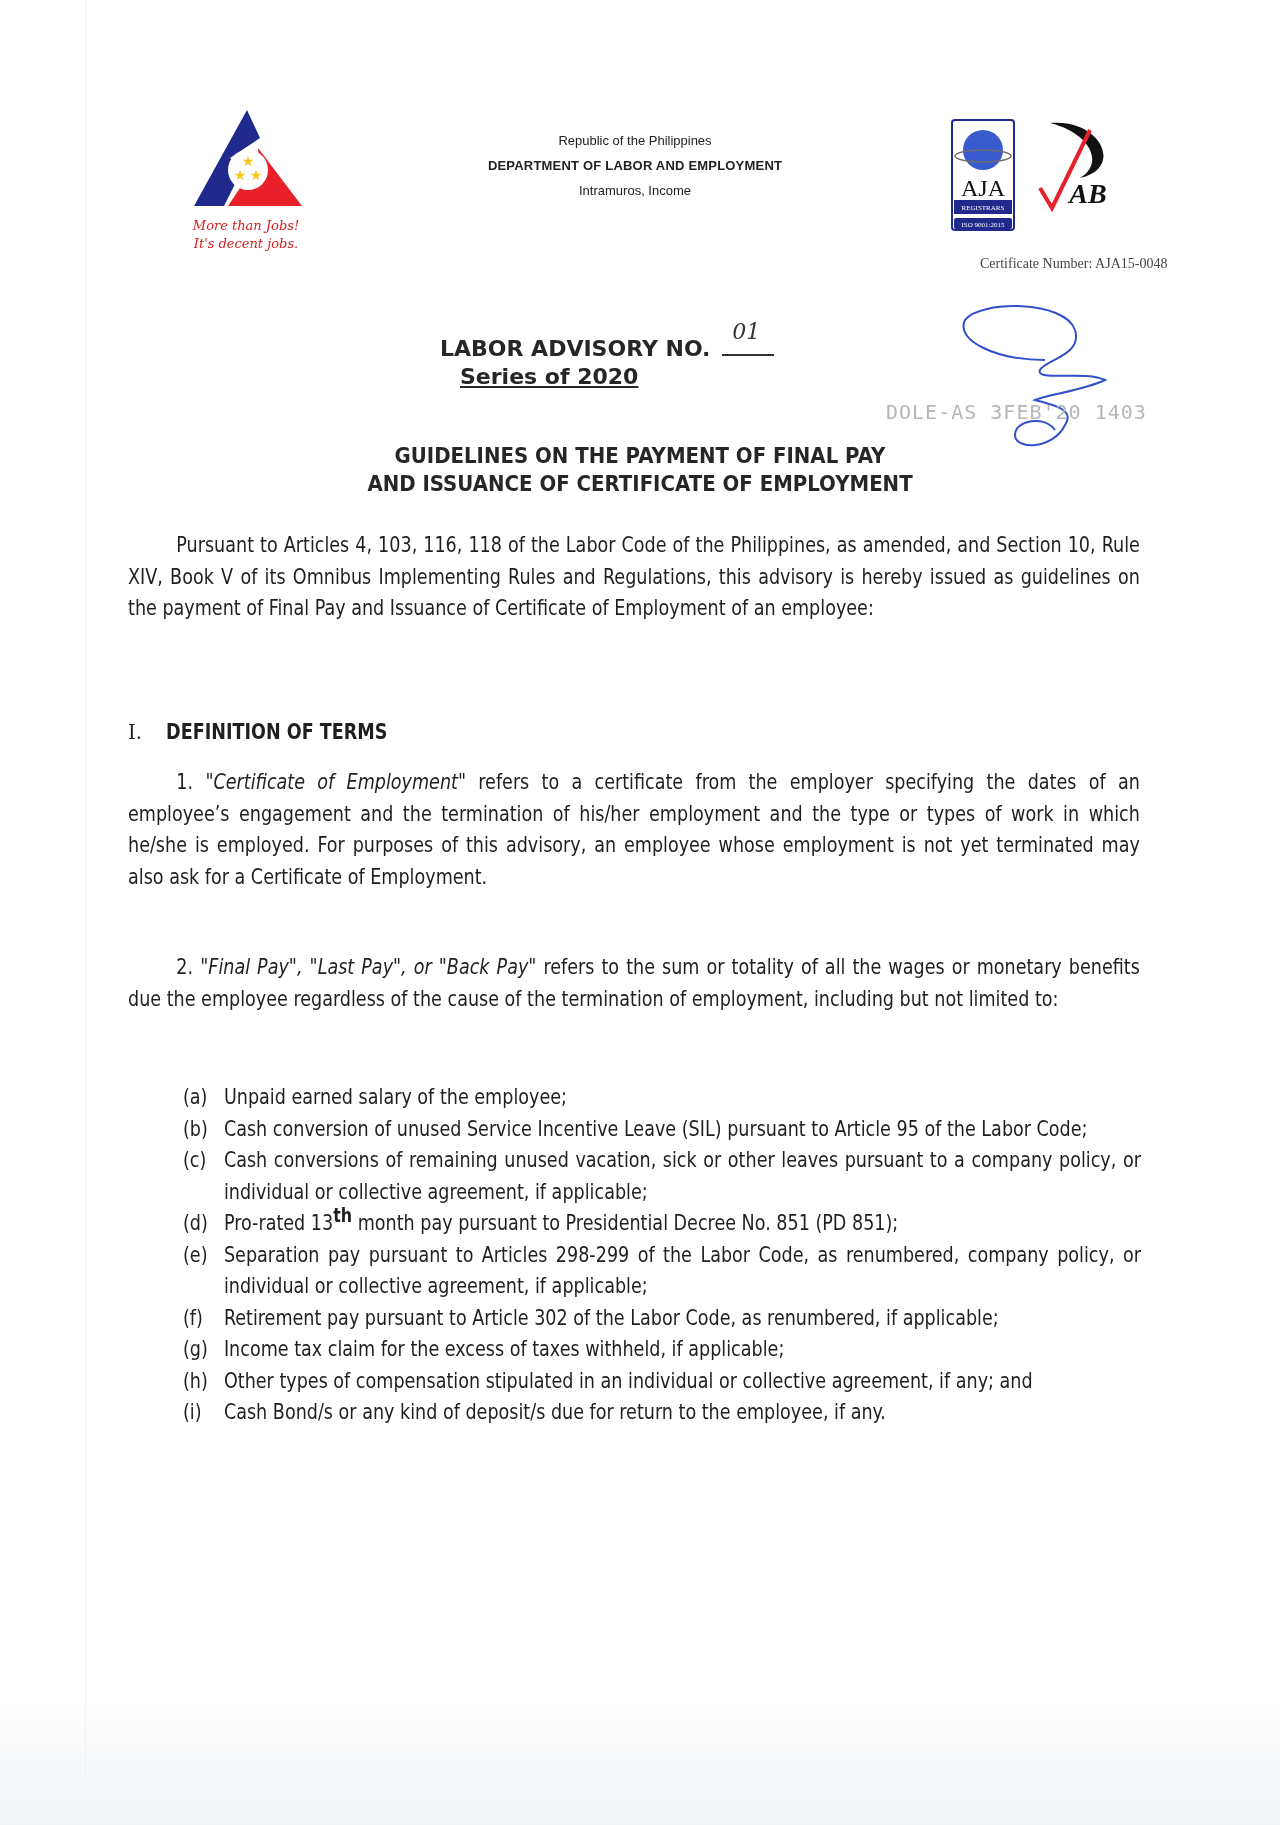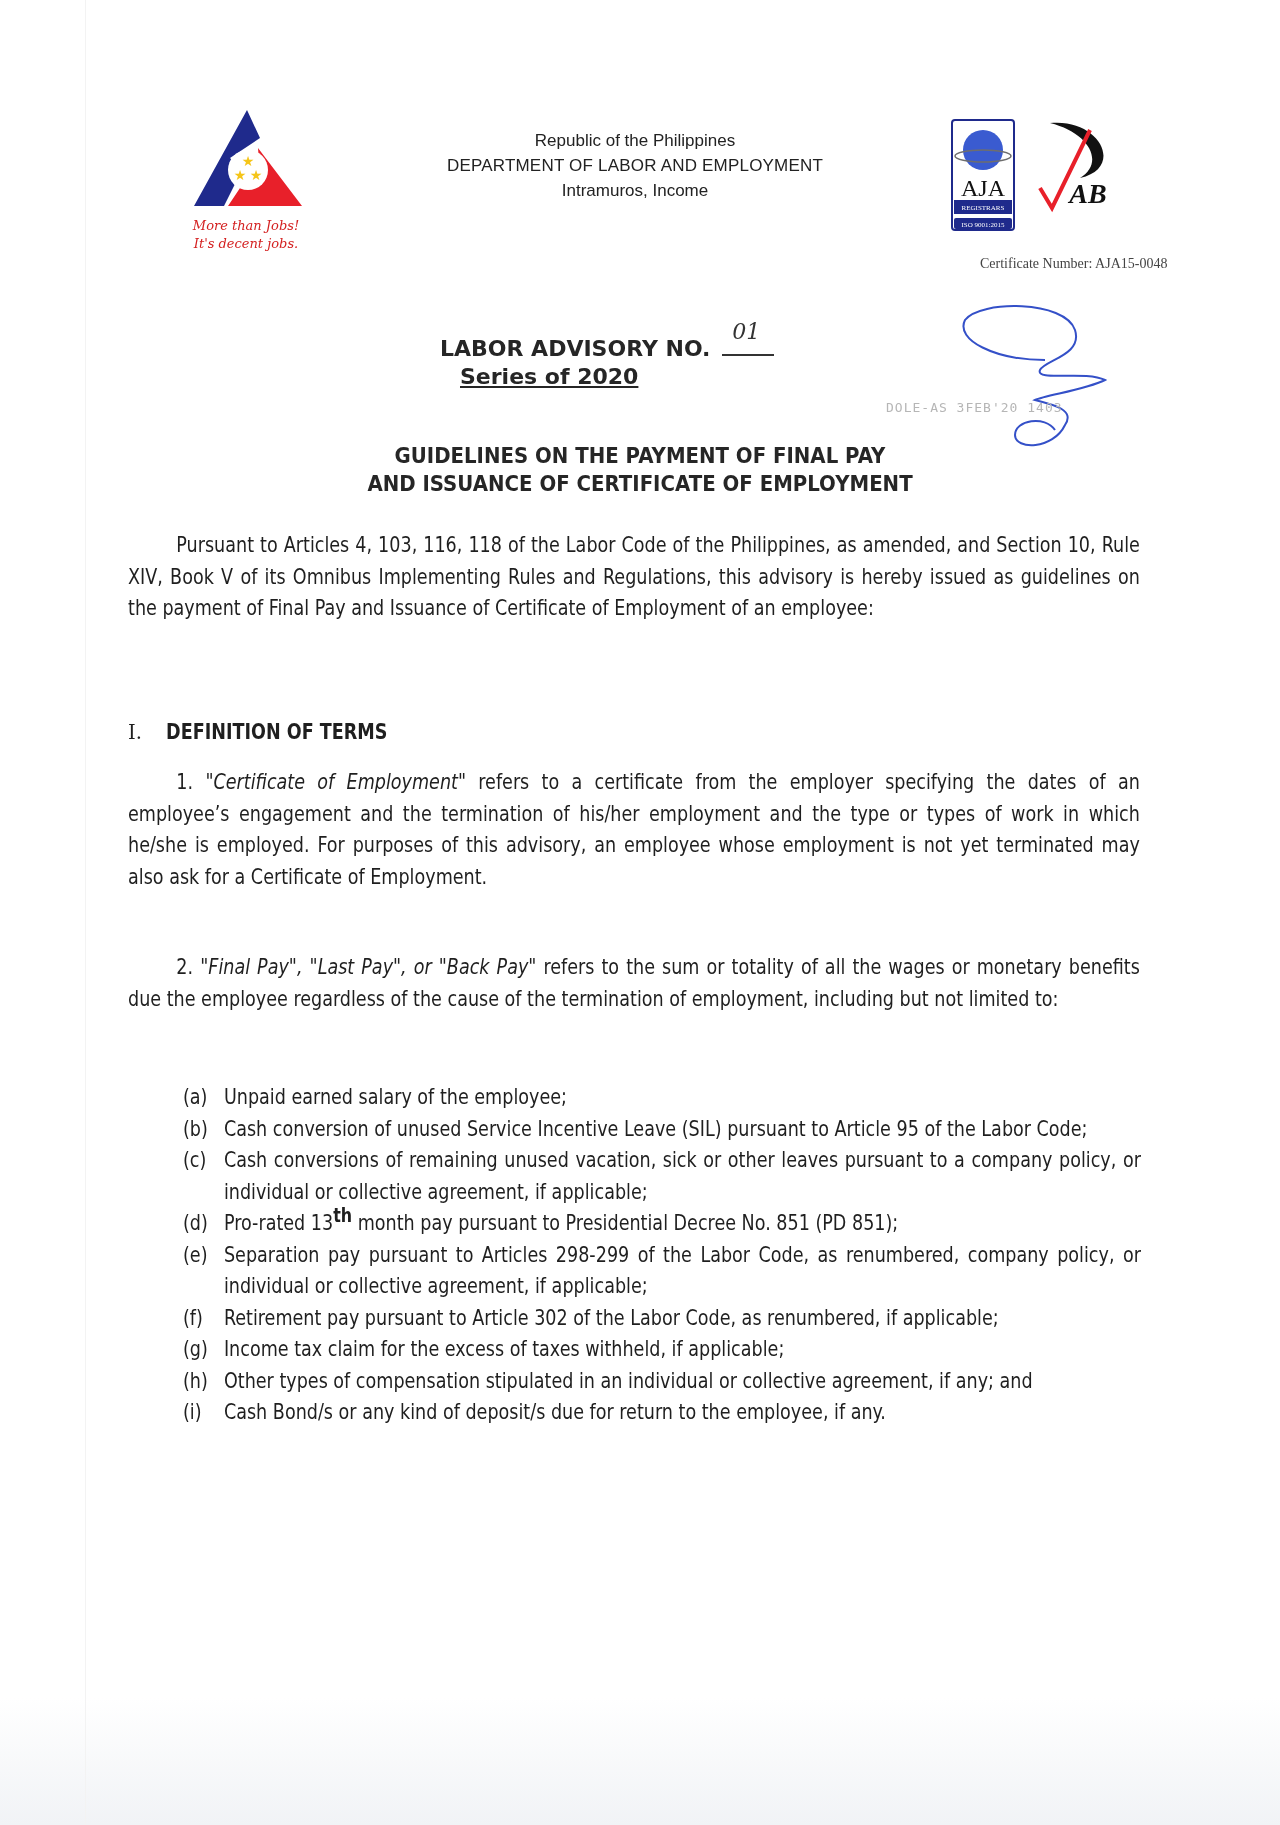--- a/index.html
+++ b/index.html
@@ -6,36 +6,36 @@
   body {
     width: 1280px; height: 1825px; background: #ffffff; position: relative; overflow: hidden;
     font-family: "DejaVu Sans Condensed", "DejaVu Sans", sans-serif; color: #1a1a1a;
   }
   .page { position: absolute; left: 0; top: 0; width: 1280px; height: 1825px;
     background: linear-gradient(to bottom, #ffffff 0%, #ffffff 93%, #f1f3f6 100%); }
 
   
   .logo { position: absolute; left: 190px; top: 108px; width: 115px; height: 160px; }
   .header-center { position: absolute; left: 330px; top: 128px; width: 610px; text-align: center;
-    font-family: "Liberation Sans", sans-serif; font-size: 17px; line-height: 25px; color: #222; }
-  .header-center .dept { font-weight: normal; letter-spacing: 0.2px; }
+    font-family: "Liberation Sans", sans-serif; font-size: 13px; line-height: 25px; color: #222; }
+  .header-center .dept { font-weight: bold; letter-spacing: 0.2px; }
   .cert-block { position: absolute; left: 940px; top: 108px; width: 180px; height: 160px; }
   .cert-number { position: absolute; left: 980px; top: 256px; font-family: "Liberation Serif", serif;
     font-size: 14px; color: #444; white-space: nowrap; }
 
   
   .advisory { position: absolute; left: 440px; top: 330px; width: 440px; font-family: "DejaVu Sans", sans-serif;
     font-weight: bold; font-size: 22px; line-height: 28px; color: #262626; }
   .advisory .no-line { display: inline-block; width: 52px; border-bottom: 2px solid #333; height: 24px;
     vertical-align: baseline; position: relative; margin-left: 4px; }
   .advisory .no-line span { position: absolute; left: 10px; top: -12px; font-family: "DejaVu Serif", serif;
     font-style: italic; font-weight: normal; font-size: 22px; color: #333; }
   .series { display: block; width: 300px; margin-left: 20px; text-decoration: underline; }
   .stamp { position: absolute; left: 886px; top: 400px; font-family: "DejaVu Sans Mono", monospace;
-    font-size: 13px; color: #b6b6b6; letter-spacing: 1px; white-space: nowrap; }
+    font-size: 20px; color: #b6b6b6; letter-spacing: 1px; white-space: nowrap; }
   .signature { position: absolute; left: 935px; top: 300px; width: 180px; height: 160px; }
 
   .main-title { position: absolute; left: 270px; top: 442px; width: 740px; text-align: center;
     font-family: "DejaVu Sans", sans-serif; font-weight: bold; font-size: 21px; line-height: 28px;
     color: #262626; transform: scaleX(0.94); transform-origin: center; }
 
   .body-text { position: absolute; left: 128px; width: 1012px; font-size: 21px; line-height: 31.5px;
     text-align: justify; color: #1f1f1f; transform: scaleX(0.93); transform-origin: left; }
   .body-text { width: 1088px; }
   .indent { text-indent: 52px; }

